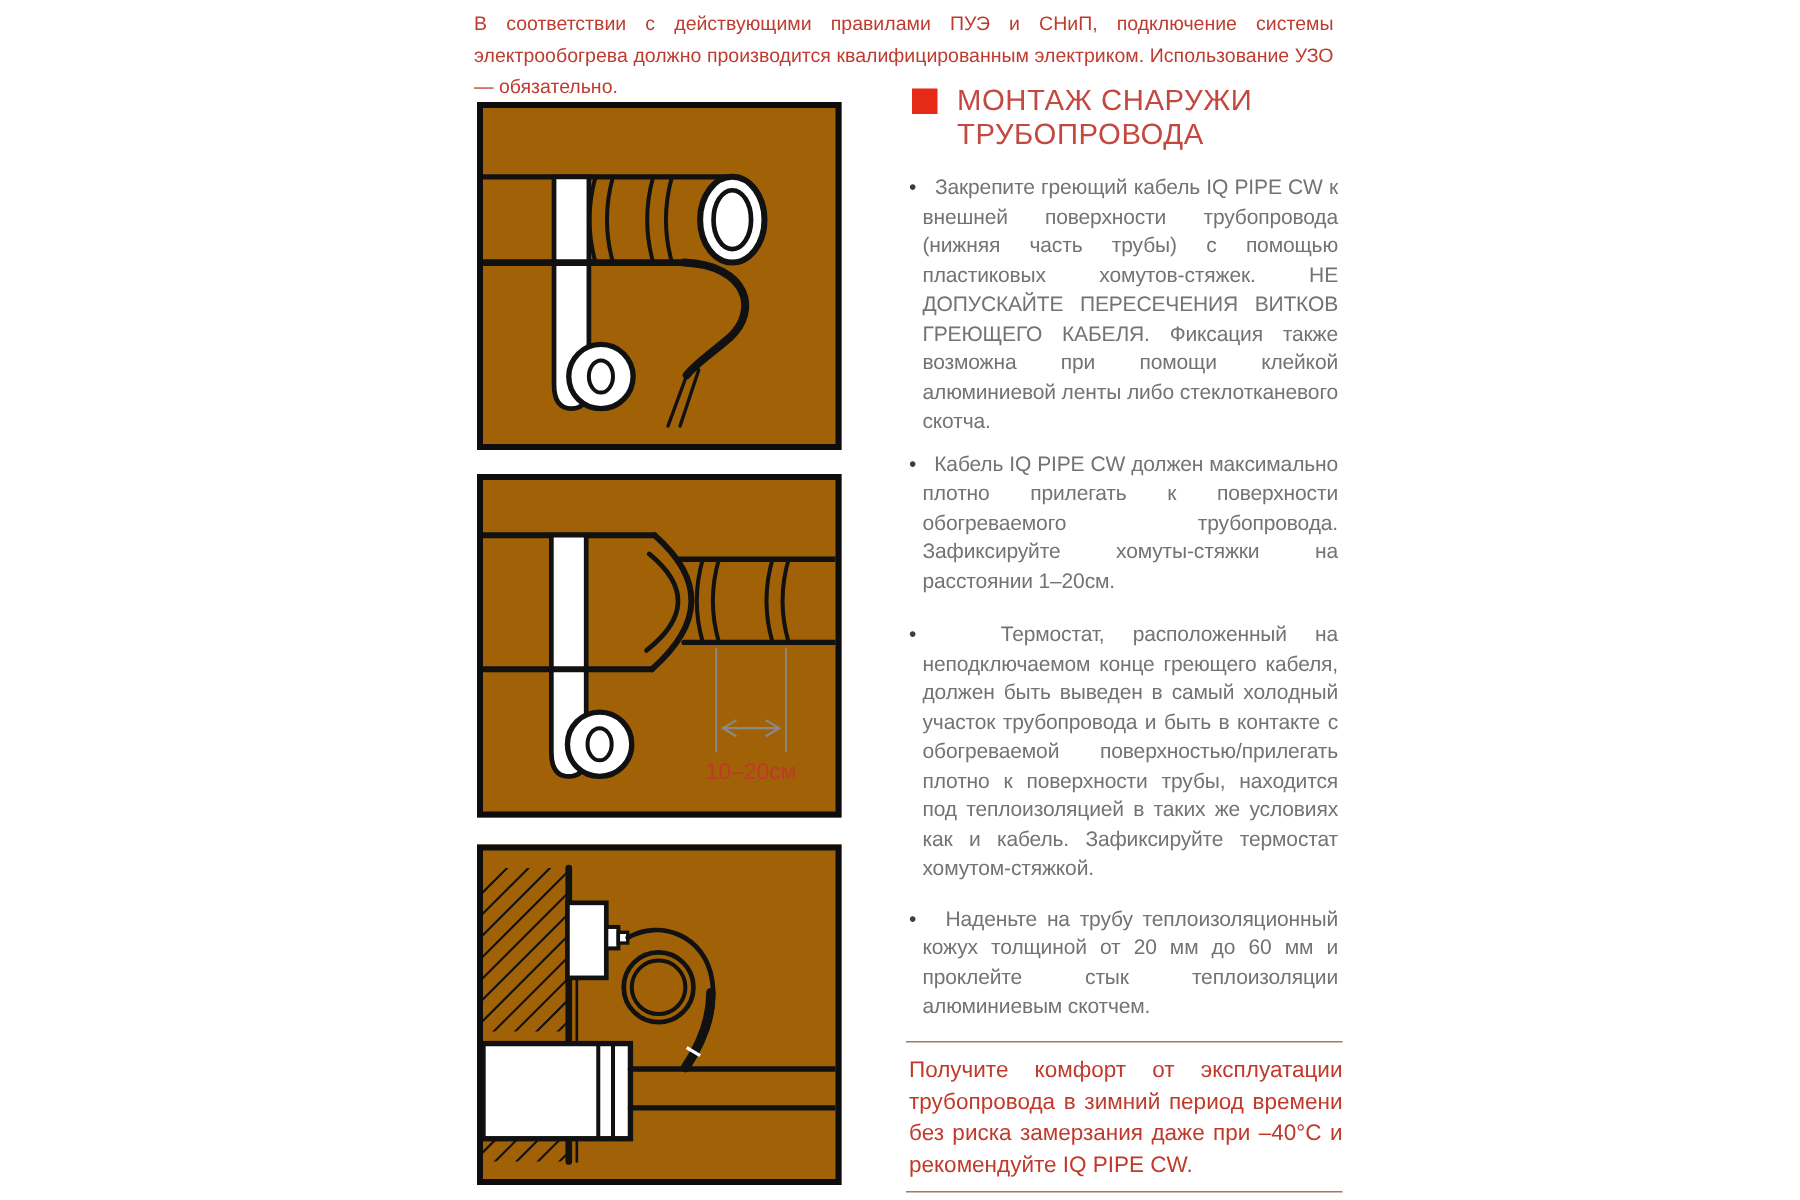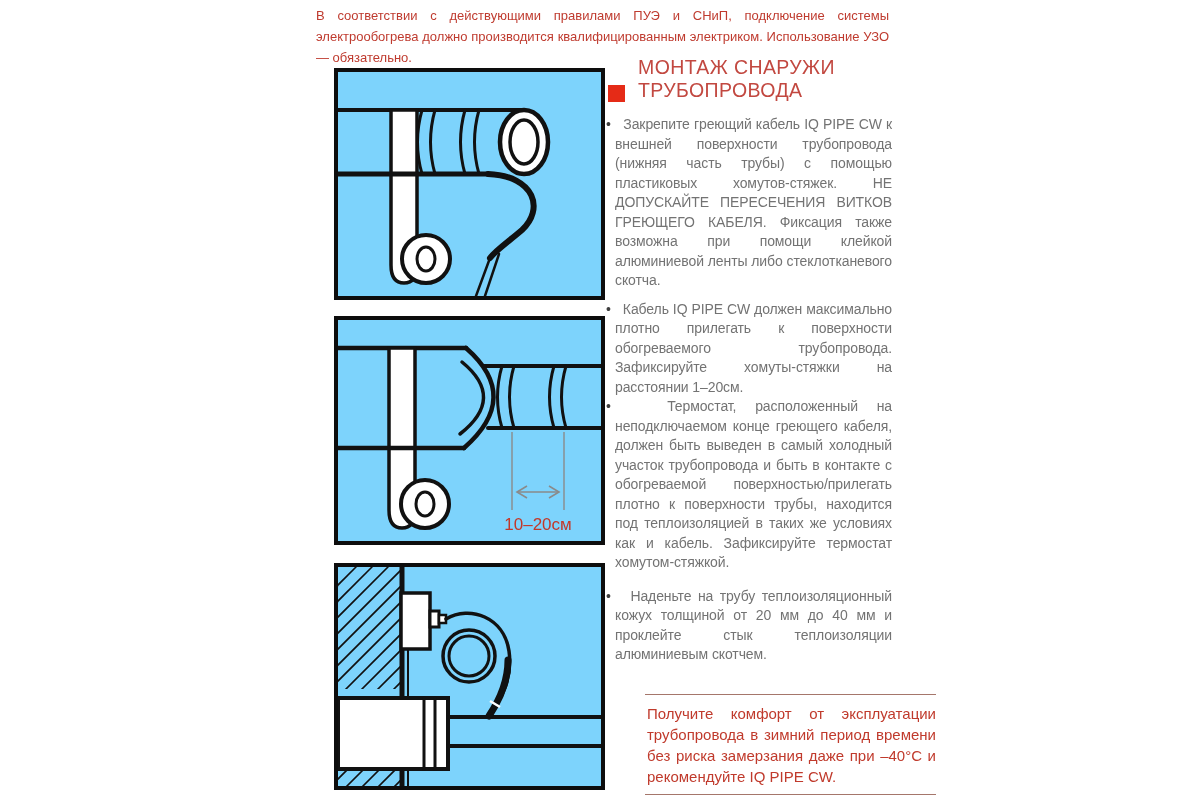--- a/index.html
+++ b/index.html
@@ -7,54 +7,54 @@
     position:relative; width:1200px; height:800px; background:#ffffff;
     font-family:"Liberation Sans","DejaVu Sans",sans-serif; overflow:hidden;
   }
   
   .notice {
     position:absolute; left:316px; top:5px; width:573px; margin:0;
     font-size:13px; line-height:21px; color:#bf3b2f; text-align:justify;
   }
   
   .fig {
-    position:absolute; left:334px; width:271px; margin:0;
-    border:4px solid #0d0d0d; background:#7dd3fc; box-sizing:border-box;
+    position:absolute; left:318px; width:243px; margin:0;
+    border:4px solid #0d0d0d; background:#a16207; box-sizing:border-box;
   }
   .fig1 { top:68px;  height:232px; }
   .fig2 { top:316px; height:229px; }
   .fig3 { top:563px; height:227px; }
   .fig svg { display:block; width:100%; height:100%; }
   .ink  { stroke:#111111; fill:none; stroke-linecap:round; }
   .inkf { stroke:#111111; fill:#ffffff; }
   .dim  { stroke:#8a8a8a; fill:none; }
   .dim-label { font:17px "Liberation Sans","DejaVu Sans",sans-serif; fill:#c33829; }
   
   .right-col { position:absolute; left:606px; top:56px; width:286px; }
-  .heading-row { display:flex; align-items:flex-end; }
+  .heading-row { display:flex; align-items:flex-start; }
   .marker {
     width:17px; height:17px; background:#e52b17; flex:0 0 17px;
     margin:3px 13px 0 2px;
   }
   .title {
     margin:0; font-size:19.5px; line-height:23px; font-weight:400;
     letter-spacing:0.4px; color:#c24840;
   }
   .bullets {
     list-style:none; margin:13px 0 0 0; padding:0;
     font-size:14px; line-height:19.5px; letter-spacing:-0.1px;
     color:#737373; text-align:justify;
   }
   .bullets li { padding-left:9px; text-indent:-9px; }
   .bullets li::before { content:"\2022\00a0\00a0\00a0"; color:#3d3d3d; }
   .bullets li + li { margin-top:9px; }
-  .bullets li:nth-child(3), .bullets li:nth-child(5) { margin-top:0; }
+  .bullets li:nth-child(3), .bullets li:nth-child(5) { margin-top:16px; }
   .bullets li:nth-child(4) { margin-top:14px; }
   
-  .closing { position:absolute; left:604px; top:694px; width:291px;margin-left:41px; }
+  .closing { position:absolute; left:604px; top:694px; width:291px; }
   .rule { border:0; border-top:1px solid #a5766b; height:0; }
   .closing-text {
     margin:8px 0 7px 2px; font-size:15px; line-height:21px;
     color:#c03a2c; text-align:justify;
   }
 </style>
 </head>
 <body>
 
 <div class="page">
@@ -158,21 +158,21 @@
 
   <div class="right-col">
     <div class="heading-row">
       <span class="marker"></span>
       <h2 class="title">МОНТАЖ СНАРУЖИ ТРУБОПРОВОДА</h2>
     </div>
     <ul class="bullets">
       <li><span>Закрепите греющий кабель IQ PIPE CW к внешней поверхности трубопровода (нижняя часть трубы) с помощью пластиковых хомутов-стяжек. НЕ ДОПУСКАЙТЕ ПЕРЕСЕЧЕНИЯ ВИТКОВ ГРЕЮЩЕГО КАБЕЛЯ. Фиксация также возможна при помощи клейкой алюминиевой ленты либо стеклотканевого скотча.</span></li>
       <li><span>Кабель IQ PIPE CW должен максимально плотно прилегать к поверхности обогреваемого трубопровода. Зафиксируйте хомуты-стяжки на расстоянии 1–20см.</span></li>
       <li><span>Термостат, расположенный на неподключаемом конце греющего кабеля, должен быть выведен в самый холодный участок трубопровода и быть в контакте с обогреваемой поверхностью/прилегать плотно к поверхности трубы, находится под теплоизоляцией в таких же условиях как и кабель. Зафиксируйте термостат хомутом-стяжкой.</span></li>
-      <li><span>Наденьте на трубу теплоизоляционный кожух толщиной от 20 мм до 40 мм и проклейте стык теплоизоляции алюминиевым скотчем.</span></li>
+      <li><span>Наденьте на трубу теплоизоляционный кожух толщиной от 20 мм до 60 мм и проклейте стык теплоизоляции алюминиевым скотчем.</span></li>
     </ul>
   </div>
 
   <div class="closing">
     <div class="rule"></div>
     <p class="closing-text">Получите комфорт от эксплуатации трубопровода в зимний период времени без риска замерзания даже при –40°С и рекомендуйте IQ PIPE CW.</p>
     <div class="rule"></div>
   </div>
 
 </div>

